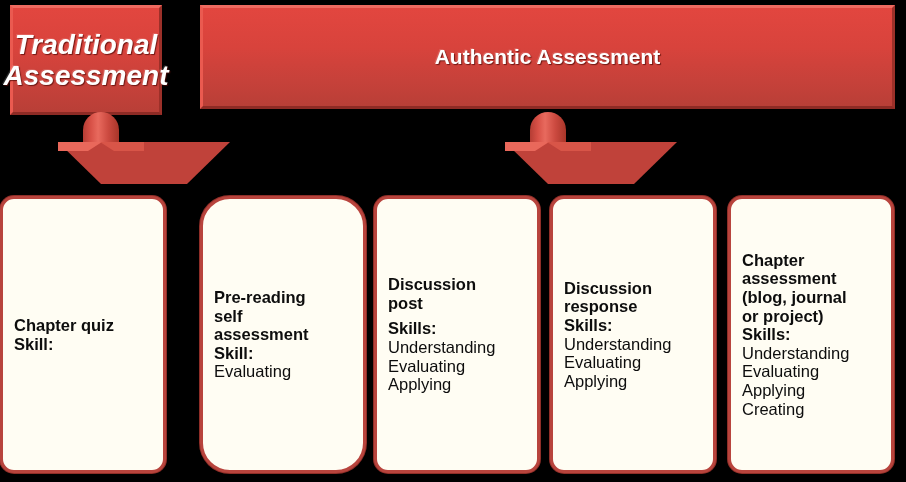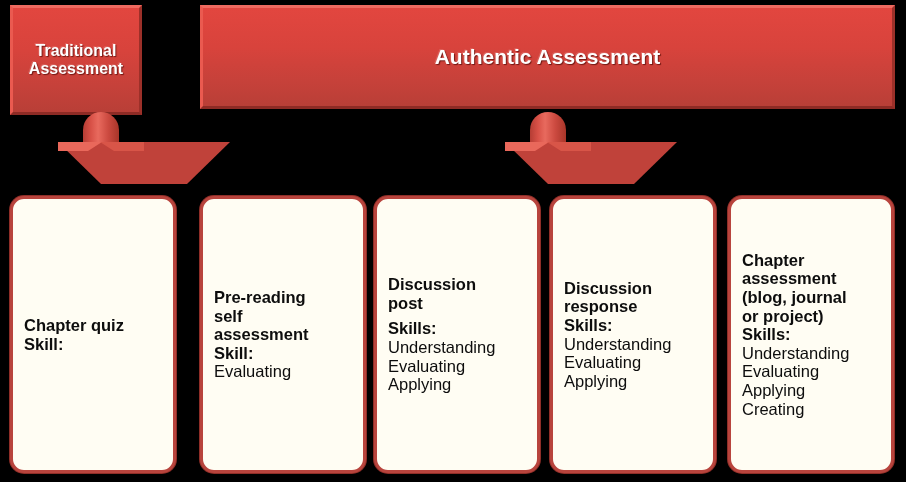--- a/index.html
+++ b/index.html
@@ -20,21 +20,21 @@
     border-right:3px solid #9c3029;
     border-bottom:3px solid #8e2b25;
     box-sizing:border-box;
     display:flex;align-items:center;justify-content:center;
     color:#ffffff;
     font-weight:bold;
     text-align:center;
     text-shadow:1px 1px 1px rgba(80,10,5,.75), -1px -1px 0 rgba(255,255,255,.15);
     line-height:1.12;
   }
-  #banner-traditional{left:10px;top:5px;width:132px;height:110px;font-size:16px;}
+  #banner-traditional{left:10px;top:5px;width:152px;height:110px;font-size:28px;font-style:italic;}
   #banner-authentic{left:200px;top:5px;width:695px;height:104px;font-size:21px;}
 
   
   .arrow{position:absolute;}
   .arrow .stem{
     position:absolute;left:50%;transform:translateX(-50%);
     top:0;width:36px;height:34px;
     background:linear-gradient(to right,#b53d34 0%,#d85147 22%,#e86a5e 42%,#cc4a40 70%,#a83529 100%);
     border-radius:18px 18px 0 0;
   }
@@ -76,22 +76,22 @@
     padding:0 11px;
     color:#0d0d0d;
     font-size:16.5px;
     line-height:1.13;
   }
   .card .title{font-weight:bold;}
   .card .skill-label{font-weight:bold;}
   .card .skills{font-weight:normal;}
   .card .gap{height:7px;}
 
-  #card-1{left:10px;}
-  #card-2{left:200px;}
+  #card-1{left:0;}
+  #card-2{left:200px;border-radius:30px;}
   #card-3{left:374px;}
   #card-4{left:550px;}
   #card-5{left:728px;}
 </style>
 </head>
 <body>
 
 <div id="stage">
 
   <div class="banner" id="banner-traditional">

